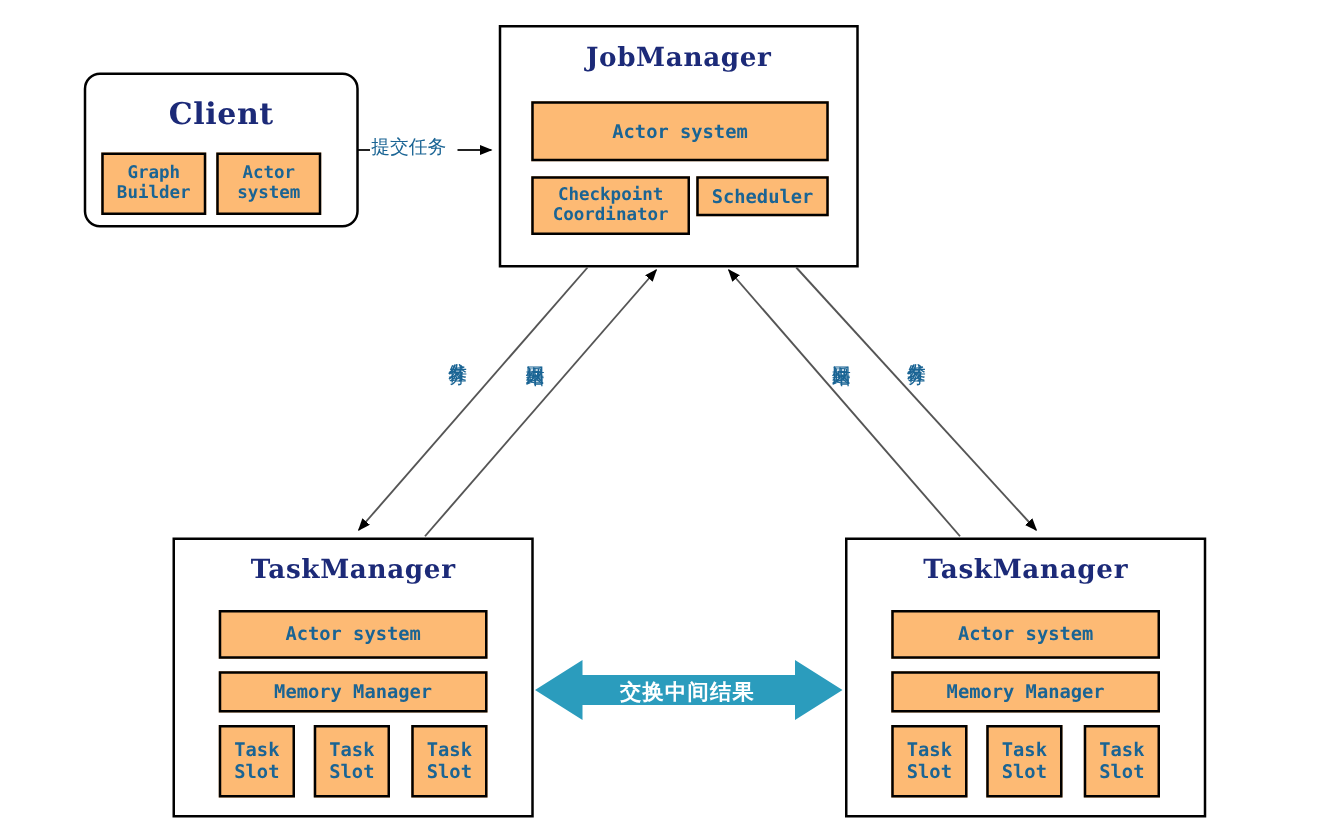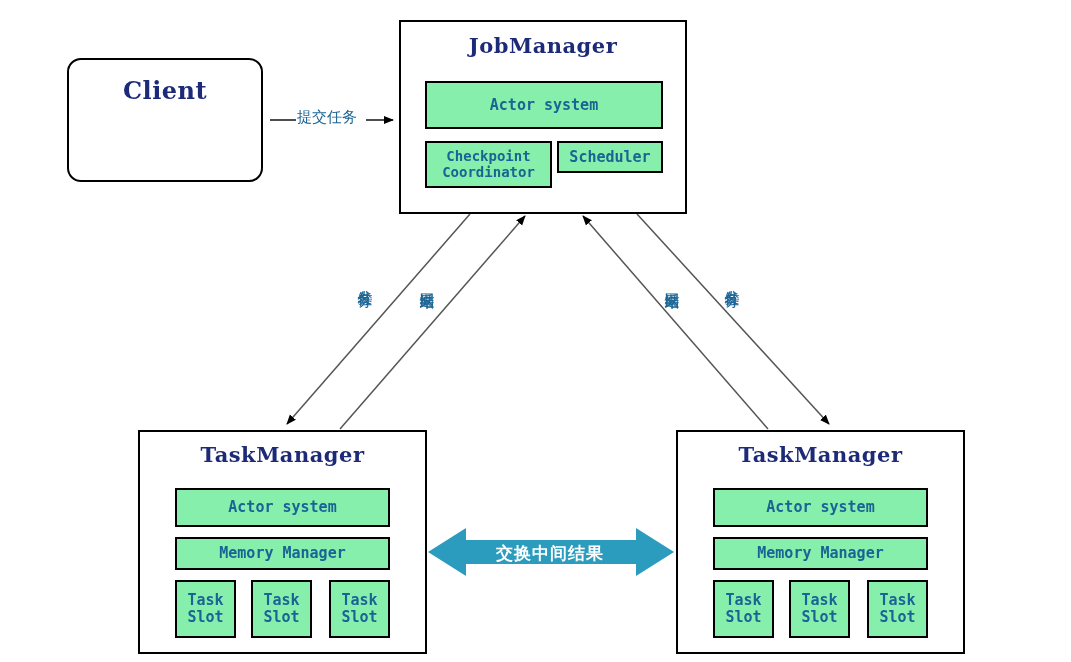--- a/index.html
+++ b/index.html
@@ -43,21 +43,21 @@
     color: #1c2a78;
     font-family: "DejaVu Serif", "Liberation Serif", serif;
     font-weight: bold;
     letter-spacing: 0.5px;
     white-space: nowrap;
   }
   .inner {
     position: absolute;
     box-sizing: border-box;
     border: 2px solid #000000;
-    background: #86efac;
+    background: #fdba74;
     display: flex;
     align-items: center;
     justify-content: center;
     text-align: center;
     color: #1a6494;
     font-family: "DejaVu Sans Mono", "Liberation Mono", monospace;
     font-weight: bold;
     line-height: 1.12;
     white-space: pre-line;
   }
@@ -115,22 +115,26 @@
 
     <g>
       <line x1="637" y1="214" x2="829" y2="424" stroke="#555555" stroke-width="1.5" marker-end="url(#ah)"></line>
     </g>
 
     <g>
       <path d="M428,552 L466,528 L466,540 L636,540 L636,528 L674,552 L636,576 L636,564 L466,564 L466,576 Z" fill="#2b9cbd"></path>
     </g>
   </svg>
 
-  <div class="node rounded" style="left:67px; top:58px; width:196px; height:124px;">
+  <div class="node rounded" style="left:67px; top:58px; width:220px; height:124px;border-radius:13px;">
     <div class="title" style="top:16px; font-size:24px;">Client</div>
+    <div class="inner" style="left:12px; top:62px; width:84px; height:50px; font-size:14px;">Graph
+Builder</div>
+    <div class="inner" style="left:104px; top:62px; width:84px; height:50px; font-size:14px;">Actor
+system</div>
   </div>
 
   <div class="node" style="left:399px; top:20px; width:288px; height:194px;">
     <div class="title" style="top:11px; font-size:21px;">JobManager</div>
     <div class="inner" style="left:24px; top:59px; width:238px; height:48px; font-size:15px;">Actor system</div>
     <div class="inner" style="left:24px; top:119px; width:127px; height:47px; font-size:14px;">Checkpoint
 Coordinator</div>
     <div class="inner" style="left:156px; top:119px; width:106px; height:32px; font-size:15px;">Scheduler</div>
   </div>
 

